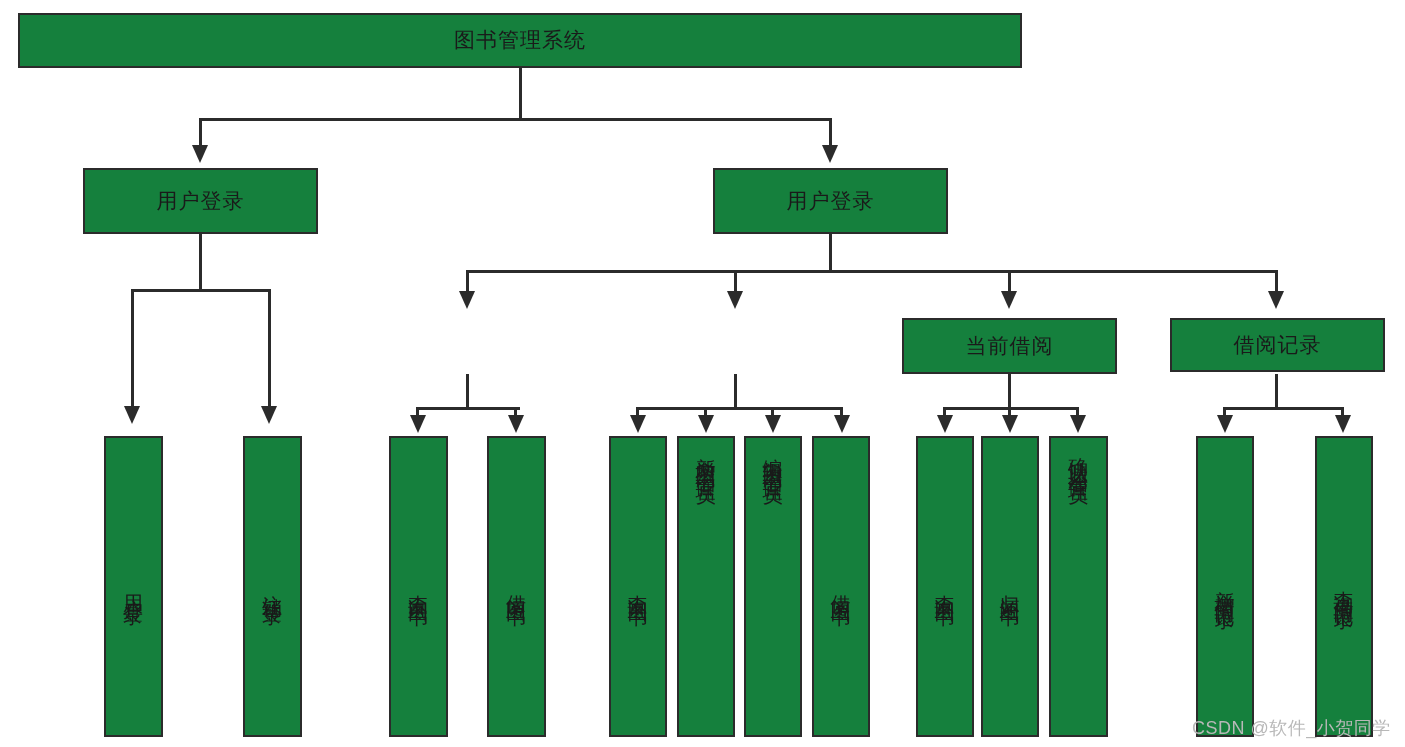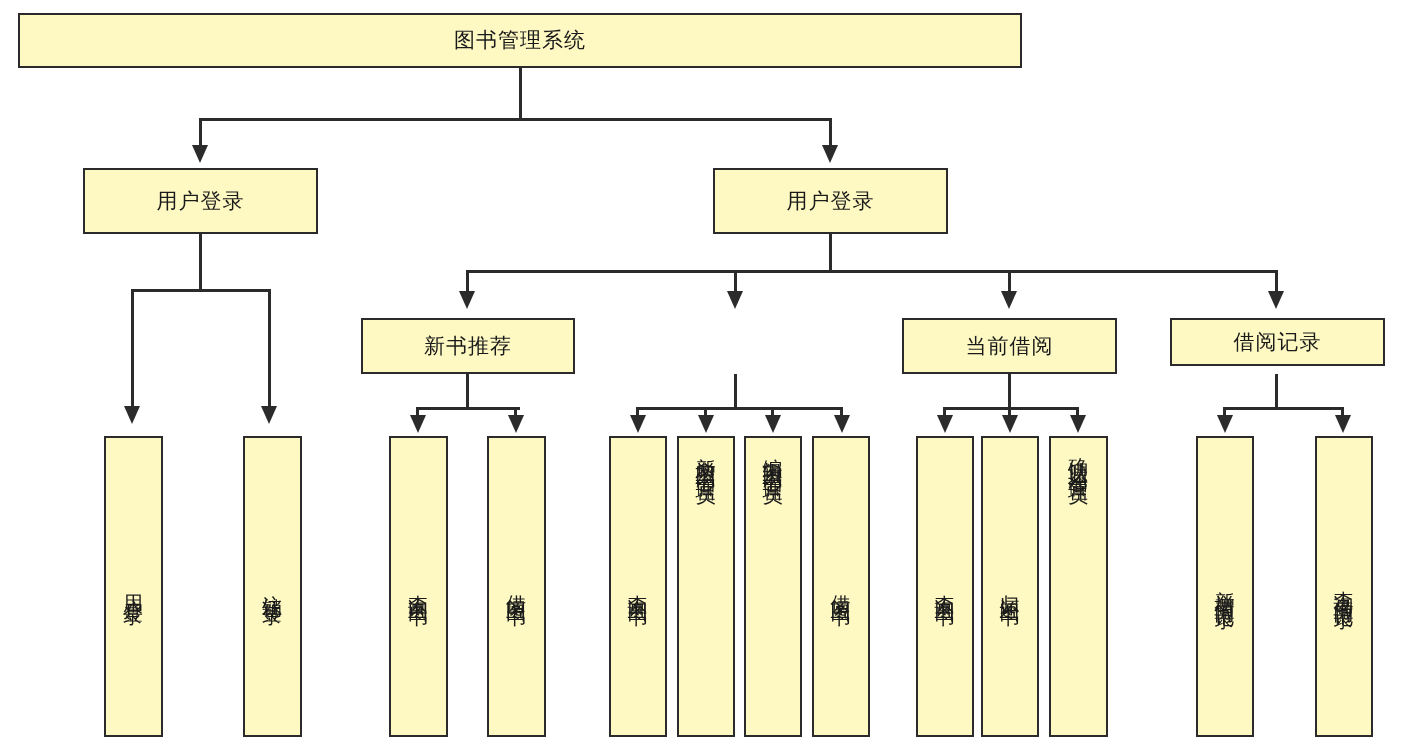--- a/index.html
+++ b/index.html
@@ -11,21 +11,21 @@
     position:relative;
     width:1405px;
     height:747px;
     background:#ffffff;
     overflow:hidden;
   }
   .node{
     position:absolute;
     box-sizing:border-box;
     border:2px solid #2b2b2b;
-    background:#fef9c3;
+    background:#15803d;
     display:flex;
     align-items:center;
     justify-content:center;
     text-align:center;
     line-height:1.18;
   }
   .node.h{
     font-size:21px;
     letter-spacing:1px;
   }
@@ -102,27 +102,24 @@
   <div class="edge h" style="left:466px;top:270px;width:812px;height:3px;"></div>
   <div class="edge v" style="left:466px;top:270px;width:3px;height:24px;"></div>
   <div class="arrow" style="left:459px;top:291px;"></div>
   <div class="edge v" style="left:734px;top:270px;width:3px;height:24px;"></div>
   <div class="arrow" style="left:727px;top:291px;"></div>
   <div class="edge v" style="left:1008px;top:270px;width:3px;height:24px;"></div>
   <div class="arrow" style="left:1001px;top:291px;"></div>
   <div class="edge v" style="left:1275px;top:270px;width:3px;height:24px;"></div>
   <div class="arrow" style="left:1268px;top:291px;"></div>
 
-  <div class="node h" style="left:361px;top:318px;width:214px;height:56px;">
-    <span>新书推荐</span>
-  </div>
   <div class="node h" style="left:902px;top:318px;width:215px;height:56px;">
     <span>当前借阅</span>
   </div>
-  <div class="node h" style="left:1170px;top:318px;width:215px;height:48px;">
+  <div class="node h" style="left:1170px;top:318px;width:215px;height:54px;">
     <span>借阅记录</span>
   </div>
 
   <div class="edge v" style="left:466px;top:374px;width:3px;height:36px;"></div>
   <div class="edge h" style="left:416px;top:407px;width:104px;height:3px;"></div>
   <div class="edge v" style="left:416px;top:407px;width:3px;height:12px;"></div>
   <div class="arrow" style="left:410px;top:415px;"></div>
   <div class="edge v" style="left:514px;top:407px;width:3px;height:12px;"></div>
   <div class="arrow" style="left:508px;top:415px;"></div>
 
@@ -186,14 +183,15 @@
   <div class="node v align-top" style="left:1049px;top:436px;width:59px;height:301px;">
     <span class="vtext">确认归还（管理员）</span>
   </div>
   <div class="node v align-mid" style="left:1196px;top:436px;width:58px;height:301px;">
     <span class="vtext">新增借阅记录</span>
   </div>
   <div class="node v align-mid" style="left:1315px;top:436px;width:58px;height:301px;">
     <span class="vtext">查询借阅记录</span>
   </div>
 
+  <div class="watermark" style="left:1192px;top:716px;">CSDN @软件_小贺同学</div>
 
 </div>
 
 </body></html>

